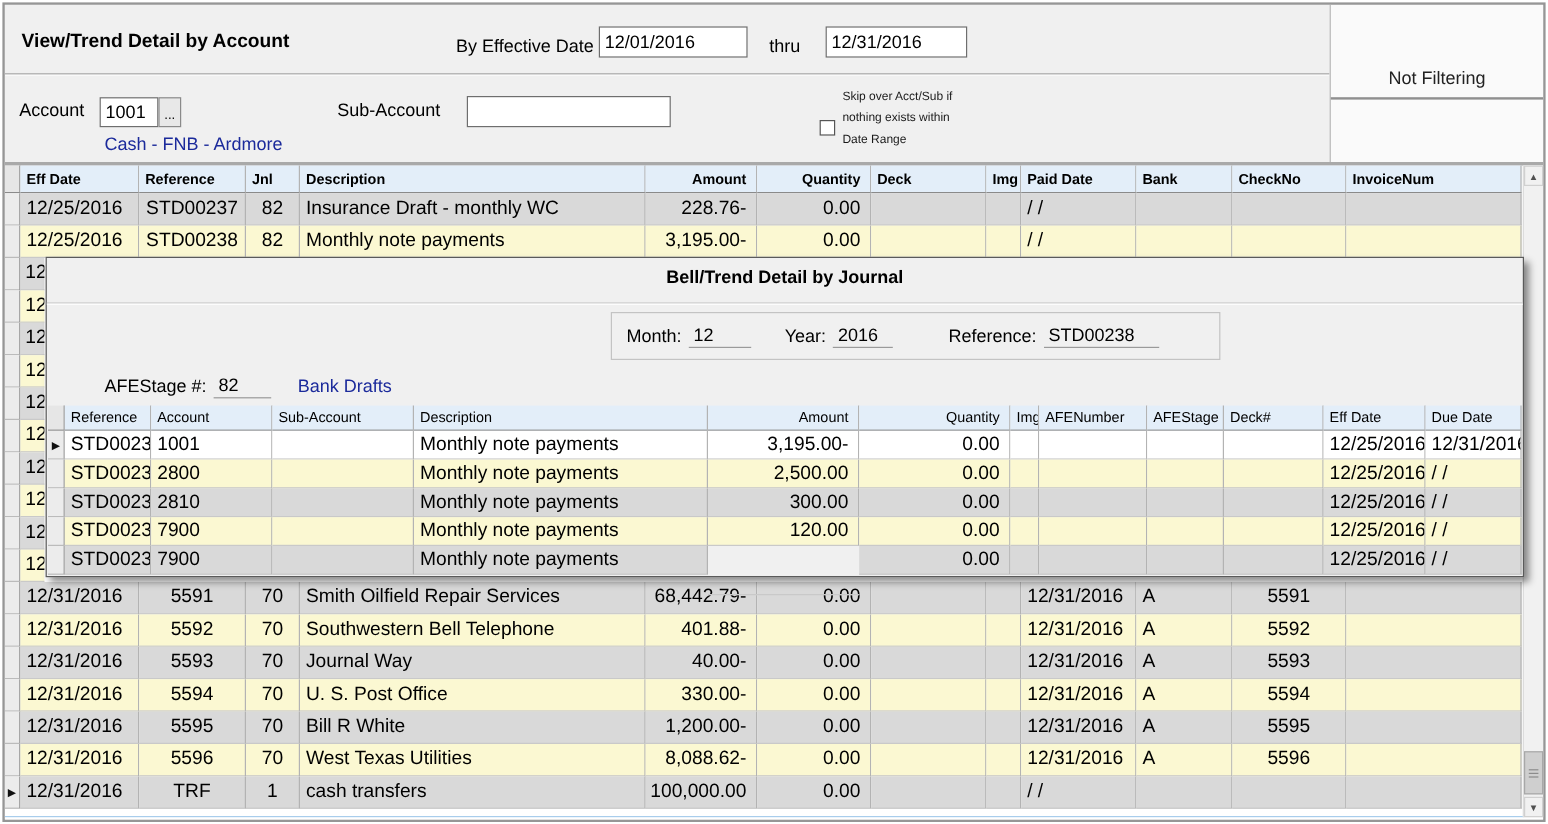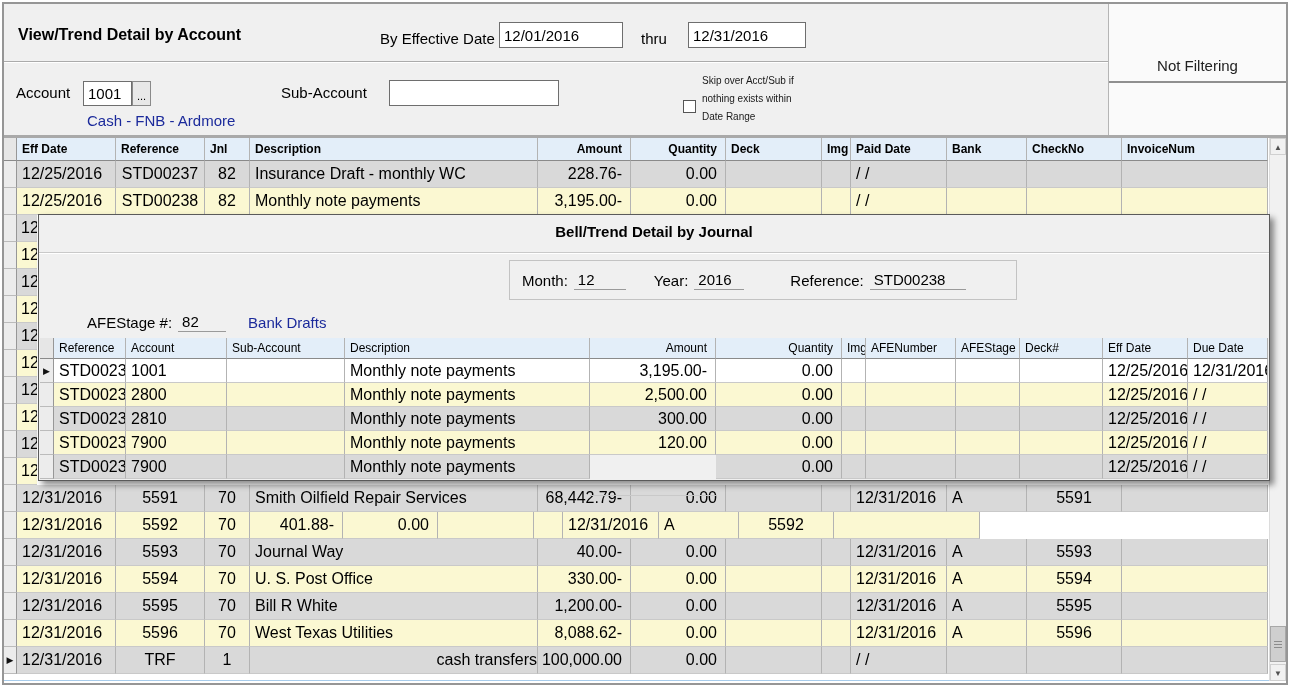--- a/index.html
+++ b/index.html
@@ -198,20 +198,21 @@
           <div class="cell al" style="width: 96px;">12/31/2016</div>
           <div class="cell al" style="width: 80px;">A</div>
           <div class="cell ac" style="width: 95px;">5591</div>
           <div class="cell al" style="width: 146px;"></div>
         </div>
         <div class="grow yellow">
           <div class="selcell"></div>
           <div class="cell al" style="width: 99px;">12/31/2016</div>
           <div class="cell ac" style="width: 89px;">5592</div>
           <div class="cell ac" style="width: 45px;">70</div>
+          <div class="cell al" style="width: 288px;">Southwestern Bell Telephone</div>
           <div class="cell ar" style="width: 93px;">401.88-</div>
           <div class="cell ar" style="width: 95px;">0.00</div>
           <div class="cell al" style="width: 96px;"></div>
           <div class="cell al" style="width: 29px;"></div>
           <div class="cell al" style="width: 96px;">12/31/2016</div>
           <div class="cell al" style="width: 80px;">A</div>
           <div class="cell ac" style="width: 95px;">5592</div>
           <div class="cell al" style="width: 146px;"></div>
         </div>
         <div class="grow gray">
@@ -272,21 +273,21 @@
           <div class="cell al" style="width: 96px;">12/31/2016</div>
           <div class="cell al" style="width: 80px;">A</div>
           <div class="cell ac" style="width: 95px;">5596</div>
           <div class="cell al" style="width: 146px;"></div>
         </div>
         <div class="grow gray">
           <div class="selcell">▶</div>
           <div class="cell al" style="width: 99px;">12/31/2016</div>
           <div class="cell ac" style="width: 89px;">TRF</div>
           <div class="cell ac" style="width: 45px;">1</div>
-          <div class="cell al" style="width: 288px; text-align: right;">cash transfers</div>
+          <div class="cell al" style="width: 288px;">cash transfers</div>
           <div class="cell ar" style="width: 93px;">100,000.00</div>
           <div class="cell ar" style="width: 95px;">0.00</div>
           <div class="cell al" style="width: 96px;"></div>
           <div class="cell al" style="width: 29px;"></div>
           <div class="cell al" style="width: 96px;">/ /</div>
           <div class="cell al" style="width: 80px;"></div>
           <div class="cell ac" style="width: 95px;"></div>
           <div class="cell al" style="width: 146px;"></div>
         </div>
       </div>

